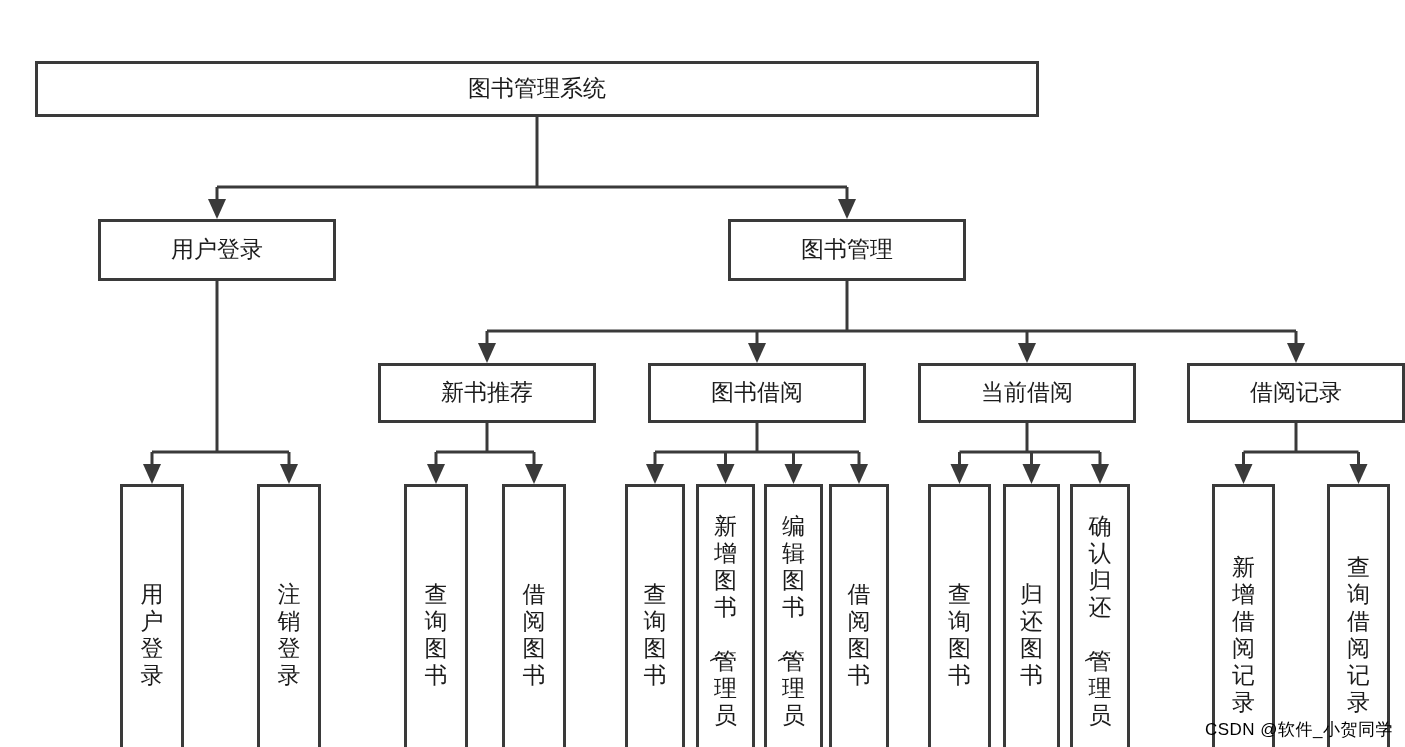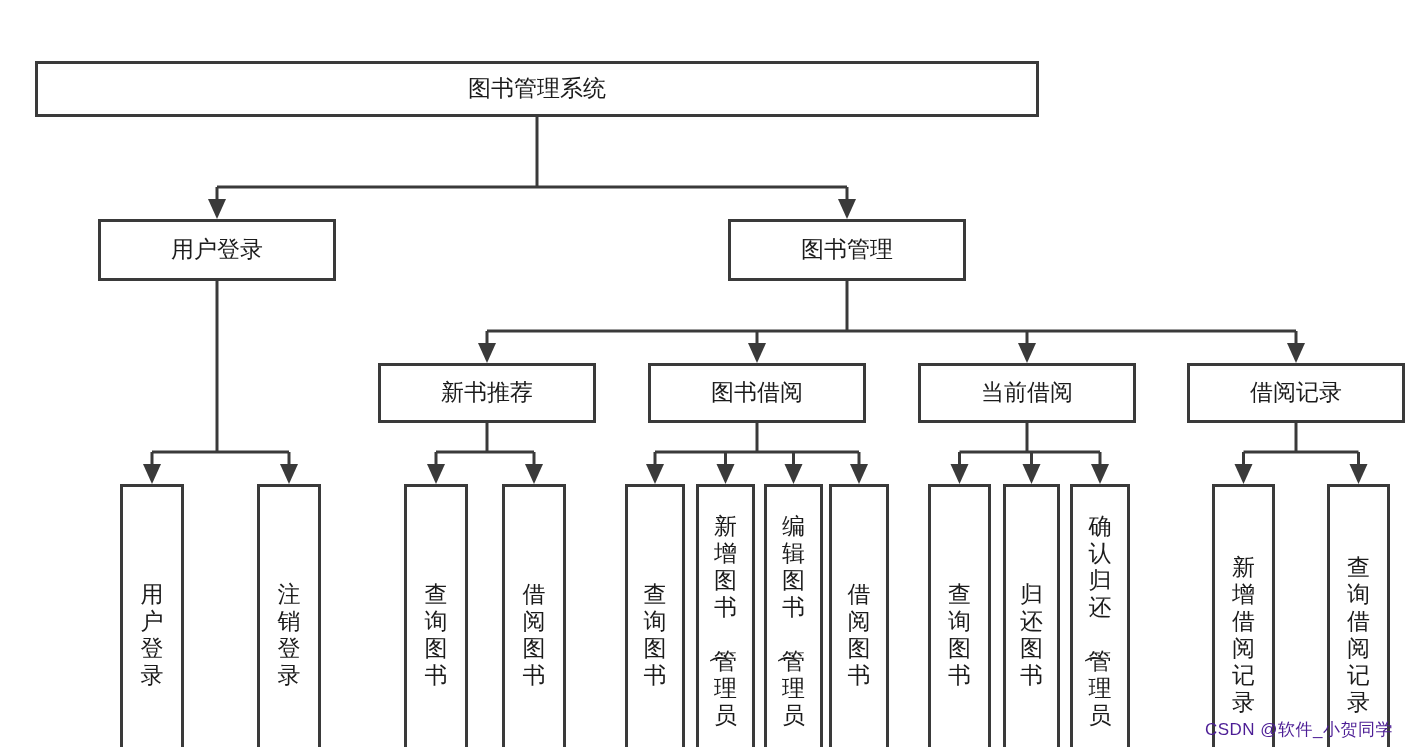--- a/index.html
+++ b/index.html
@@ -48,21 +48,21 @@
   .arrow-head {
     fill: #3a3a3a;
     stroke: none;
   }
   .watermark {
     position: absolute;
     right: 12px;
     bottom: 6px;
     font-family: "Liberation Sans", "DejaVu Sans", sans-serif;
     font-size: 17px;
-    color: #4c1d95;
+    color: #000000;
     white-space: nowrap;
     letter-spacing: 0.5px;
   }
 </style>
 </head>
 <body>
 
 <div id="diagram-root">
   <svg id="diagram-svg" width="1405" height="747" viewBox="0 0 1405 747" xmlns="http://www.w3.org/2000/svg">
     <g id="connectors-layer">

